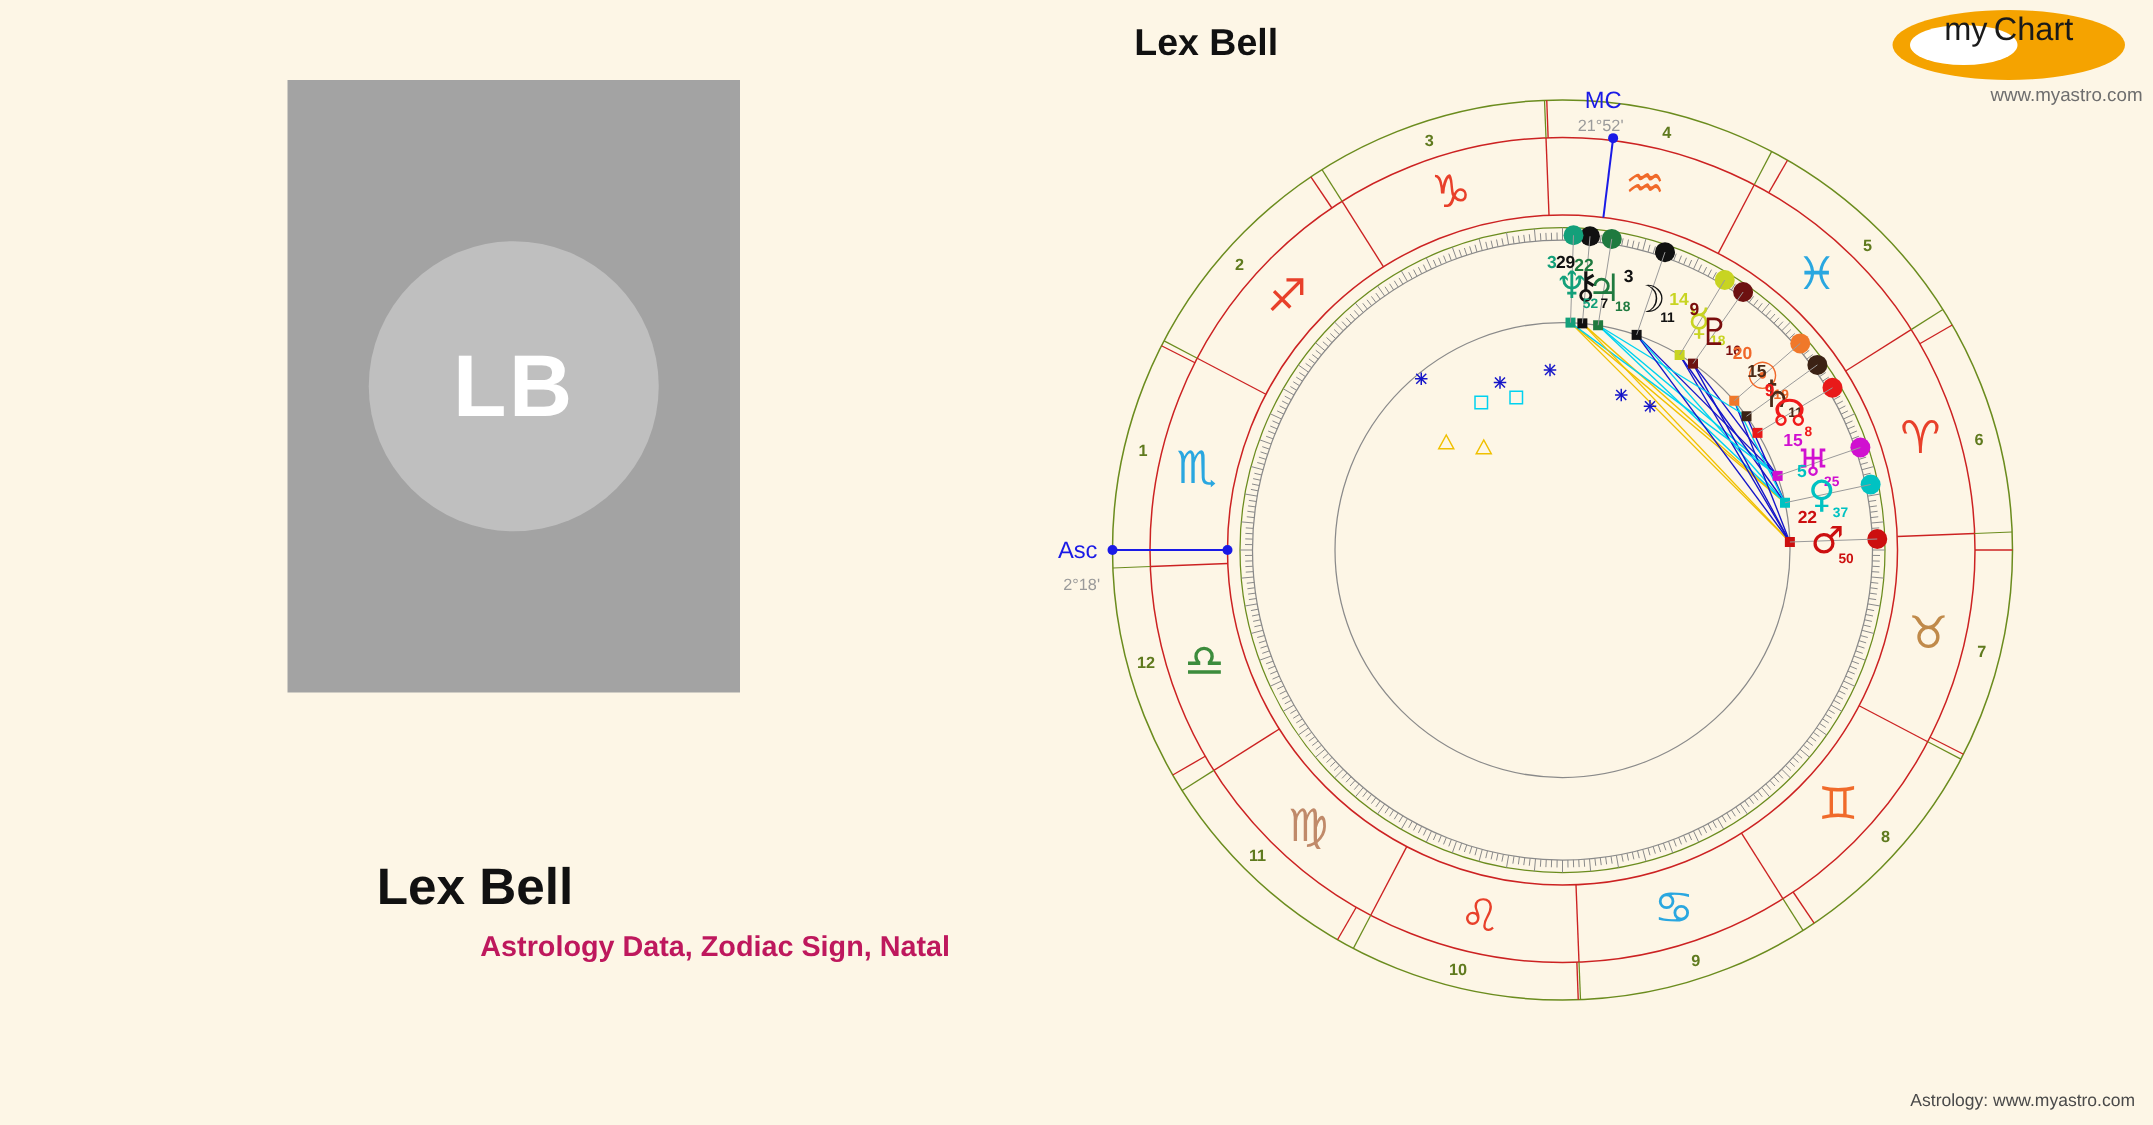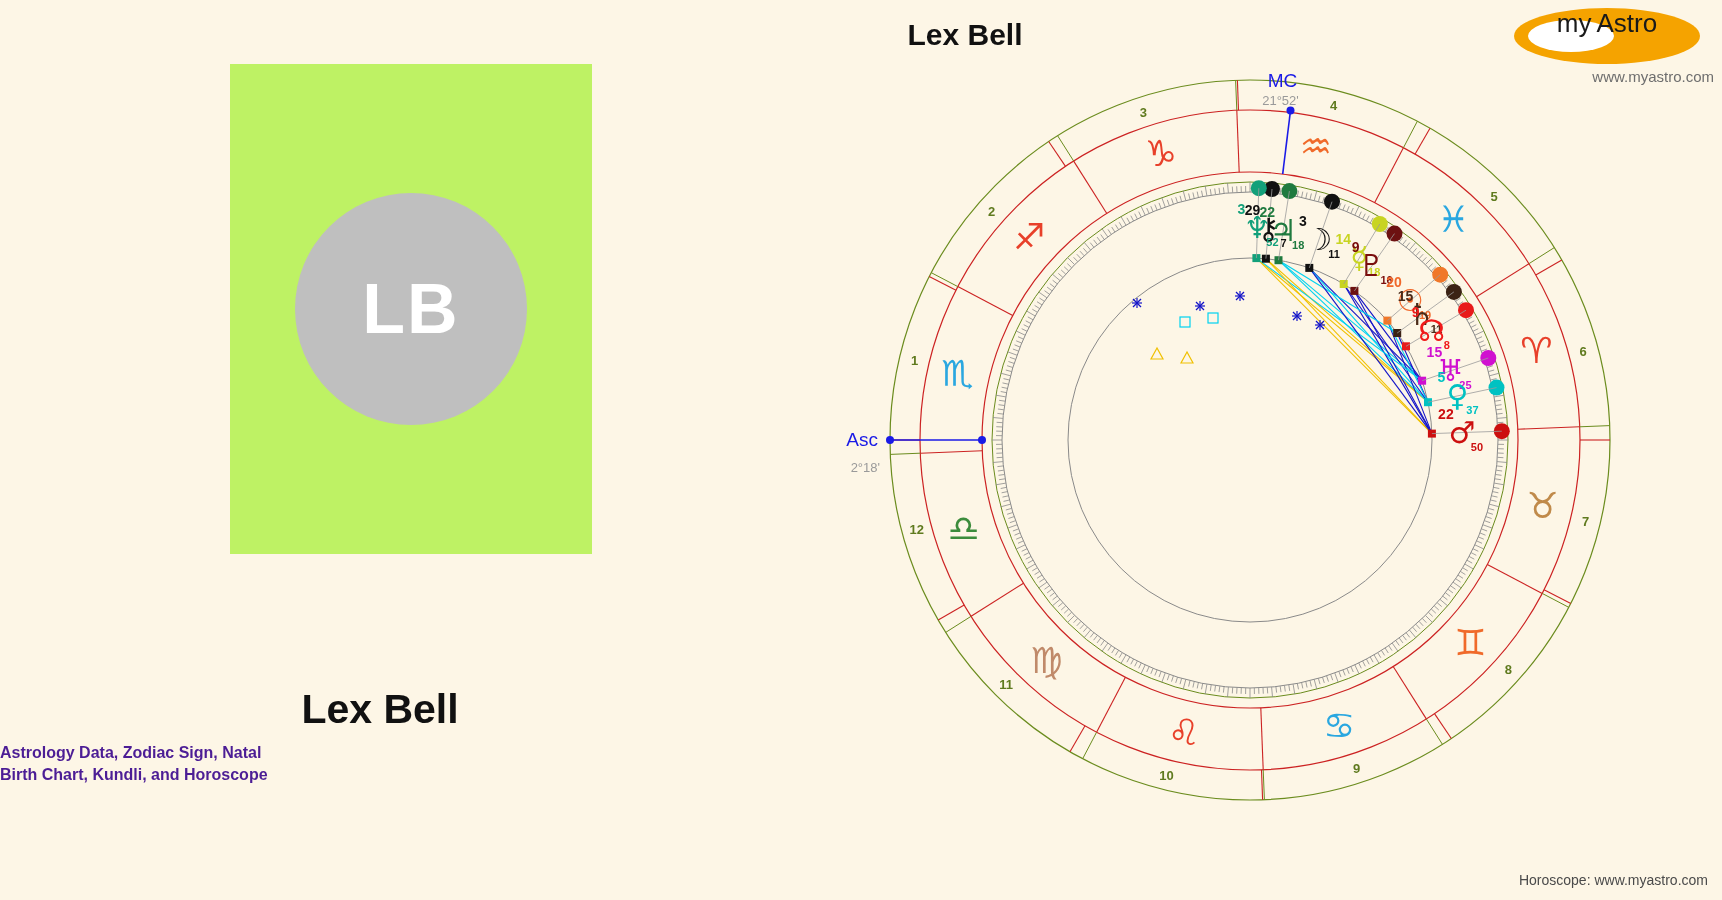--- a/index.html
+++ b/index.html
@@ -9,41 +9,41 @@
     font-family:"Liberation Sans", sans-serif;
     overflow:hidden;
     position:relative;
   }
   #root{position:relative;width:1722px;height:900px;}
 
   
   #left-panel{position:absolute;left:0;top:0;width:760px;height:900px;}
   #avatar-card{
     position:absolute;left:230px;top:64px;width:362px;height:490px;
-    background:#bef264;
+    background:#a3a3a3;
   }
   #avatar-circle{
     position:absolute;left:50%;top:50%;
     transform:translate(-50%,-50%);
     width:232px;height:232px;border-radius:50%;
     background:#bfbfbf;
     display:flex;align-items:center;justify-content:center;
   }
   #avatar-initials{
     color:#ffffff;font-size:70px;font-weight:bold;letter-spacing:2px;
     font-family:"Liberation Sans", sans-serif;
     line-height:1;
   }
   #person-name{
     position:absolute;left:0;top:686px;width:760px;text-align:center;
     font-size:41px;font-weight:bold;color:#111111;letter-spacing:0px;
   }
   #person-subtitle{
-    position:absolute;left:0;top:742px;width:760px;text-align:left;
-    font-size:16px;font-weight:bold;color:#4c1d95;line-height:1.35;
+    position:absolute;left:0;top:742px;width:760px;text-align:right;
+    font-size:23px;font-weight:bold;color:#be185d;line-height:1.35;
   }
 
   
   #chart-title{
     position:absolute;left:840px;top:18px;width:250px;
     font-size:30px;font-weight:bold;color:#111111;text-align:center;
   }
 
   
   #logo-block{position:absolute;right:12px;top:6px;width:210px;height:88px;}
@@ -92,37 +92,36 @@
 
   <div id="left-panel">
     <div id="avatar-card">
       <div id="avatar-circle">
         <span id="avatar-initials">LB</span>
       </div>
     </div>
     <div id="person-name">Lex Bell</div>
     <div id="person-subtitle">
       <div>Astrology Data, Zodiac Sign, Natal</div>
-      <div>Birth Chart, Kundli, and Horoscope</div>
     </div>
   </div>
 
   <div id="chart-title">Lex Bell</div>
 
   <div id="logo-block">
     <div id="logo-ellipse"></div>
     <div id="logo-inner-ellipse"></div>
     <div id="logo-text">
       <span class="my">my</span>
-      <span class="astro">Astro</span>
+      <span class="astro">Chart</span>
     </div>
     <div id="logo-url">www.myastro.com</div>
   </div>
 
-  <div id="copyright">Horoscope: www.myastro.com</div>
+  <div id="copyright">Astrology: www.myastro.com</div>
 
   <div id="chart-wrap">
   <svg width="900" height="860" viewBox="0 0 900 860">
 
     <g fill="none">
       <circle cx="450" cy="400" r="360" stroke="#6b8c1e" stroke-width="1.2"></circle>
       <circle cx="450" cy="400" r="330" stroke="#cc2222" stroke-width="1.2"></circle>
       <circle cx="450" cy="400" r="268" stroke="#cc2222" stroke-width="1.2"></circle>
       <circle cx="450" cy="400" r="258" stroke="#6b8c1e" stroke-width="1"></circle>
       <circle cx="450" cy="400" r="248" stroke="#8a8a8a" stroke-width="1"></circle>

